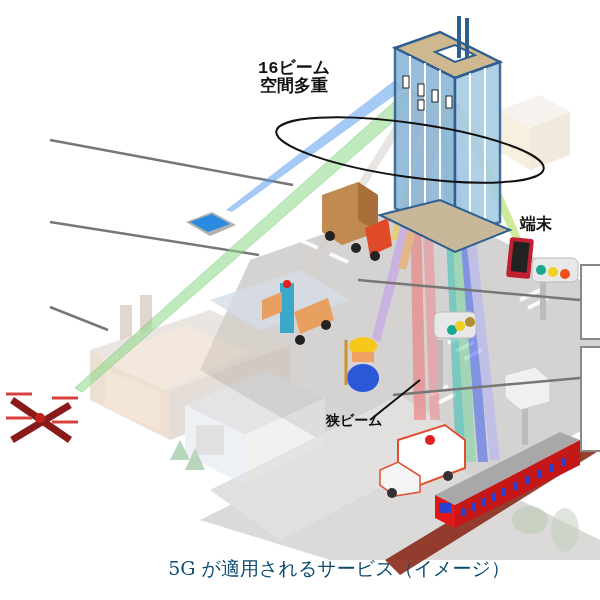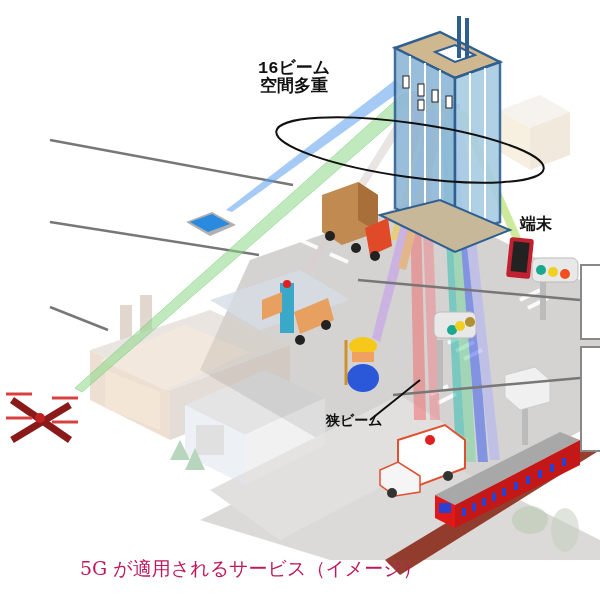--- a/index.html
+++ b/index.html
@@ -3,21 +3,21 @@
 <meta charset="utf-8">
 <style>
   html, body { margin:0; padding:0; background:#ffffff; }
   body { width:600px; height:600px; position:relative; overflow:hidden; font-family:"DejaVu Sans", sans-serif; }
   #scene { position:absolute; left:0; top:0; width:600px; height:600px; }
   .label { position:absolute; color:#111; font-family:"DejaVu Sans", sans-serif; line-height:1.05; }
   #beam-label { left:258px; top:60px; font-size:17px; font-weight:bold; text-align:center;font-family:Liberation Mono, monospace; }
   #beam-label div { white-space:nowrap; }
   #terminal-label { left:520px; top:216px; font-size:16px; font-weight:bold;font-family:Liberation Serif, serif; }
   #narrow-label { left:326px; top:413px; font-size:14px; font-weight:bold; }
-  #caption { position:absolute; left:80px; top:556px; width:430px; font-family:"DejaVu Serif", serif; font-size:19px; color:#be185d; white-space:nowrap; }
+  #caption { position:absolute; left:80px; top:556px; width:430px; font-family:"DejaVu Serif", serif; font-size:19px; color:#0c4a6e; white-space:nowrap;text-align:right; }
   .callout-box { position:absolute; border:2px solid #888; background:#fff; border-right:none; }
 </style>
 </head>
 <body>
 
 <svg id="scene" viewBox="0 0 600 600" xmlns="http://www.w3.org/2000/svg">
 
   <g>
     <polygon points="250,260 420,200 600,290 600,420 440,510 200,370" fill="#d5d3d2"></polygon>
     <polygon points="200,520 380,430 600,540 600,560 470,560 330,560" fill="#dcdad9"></polygon>

